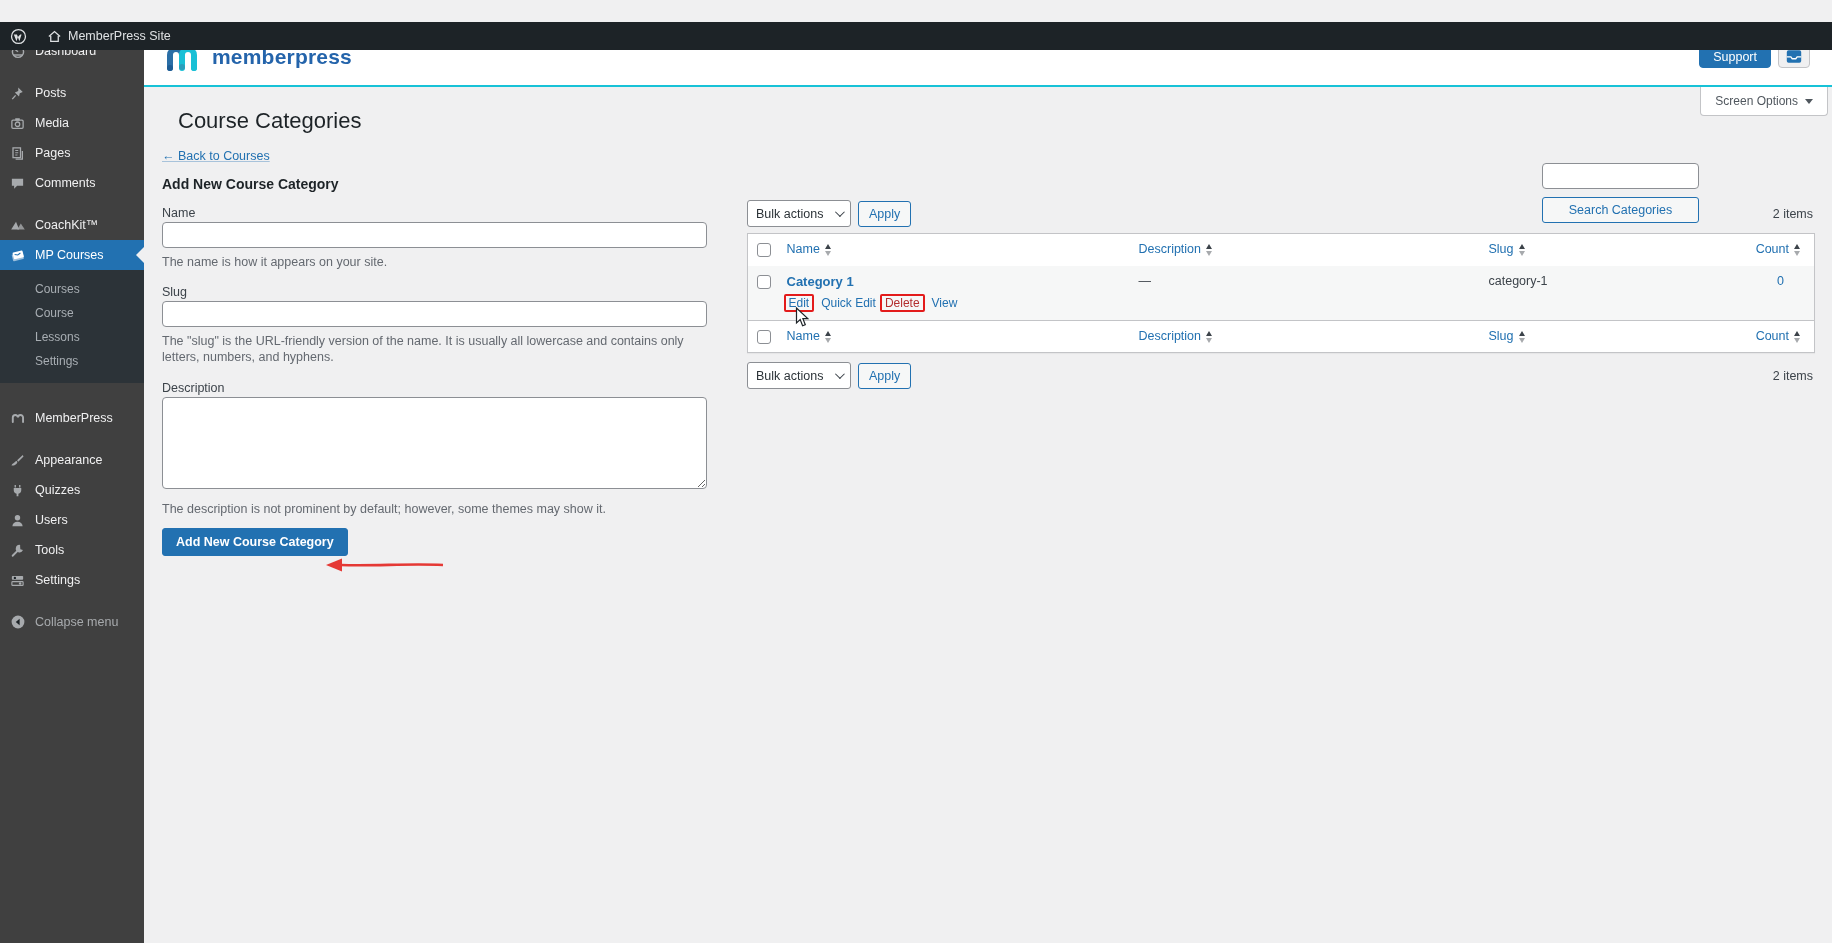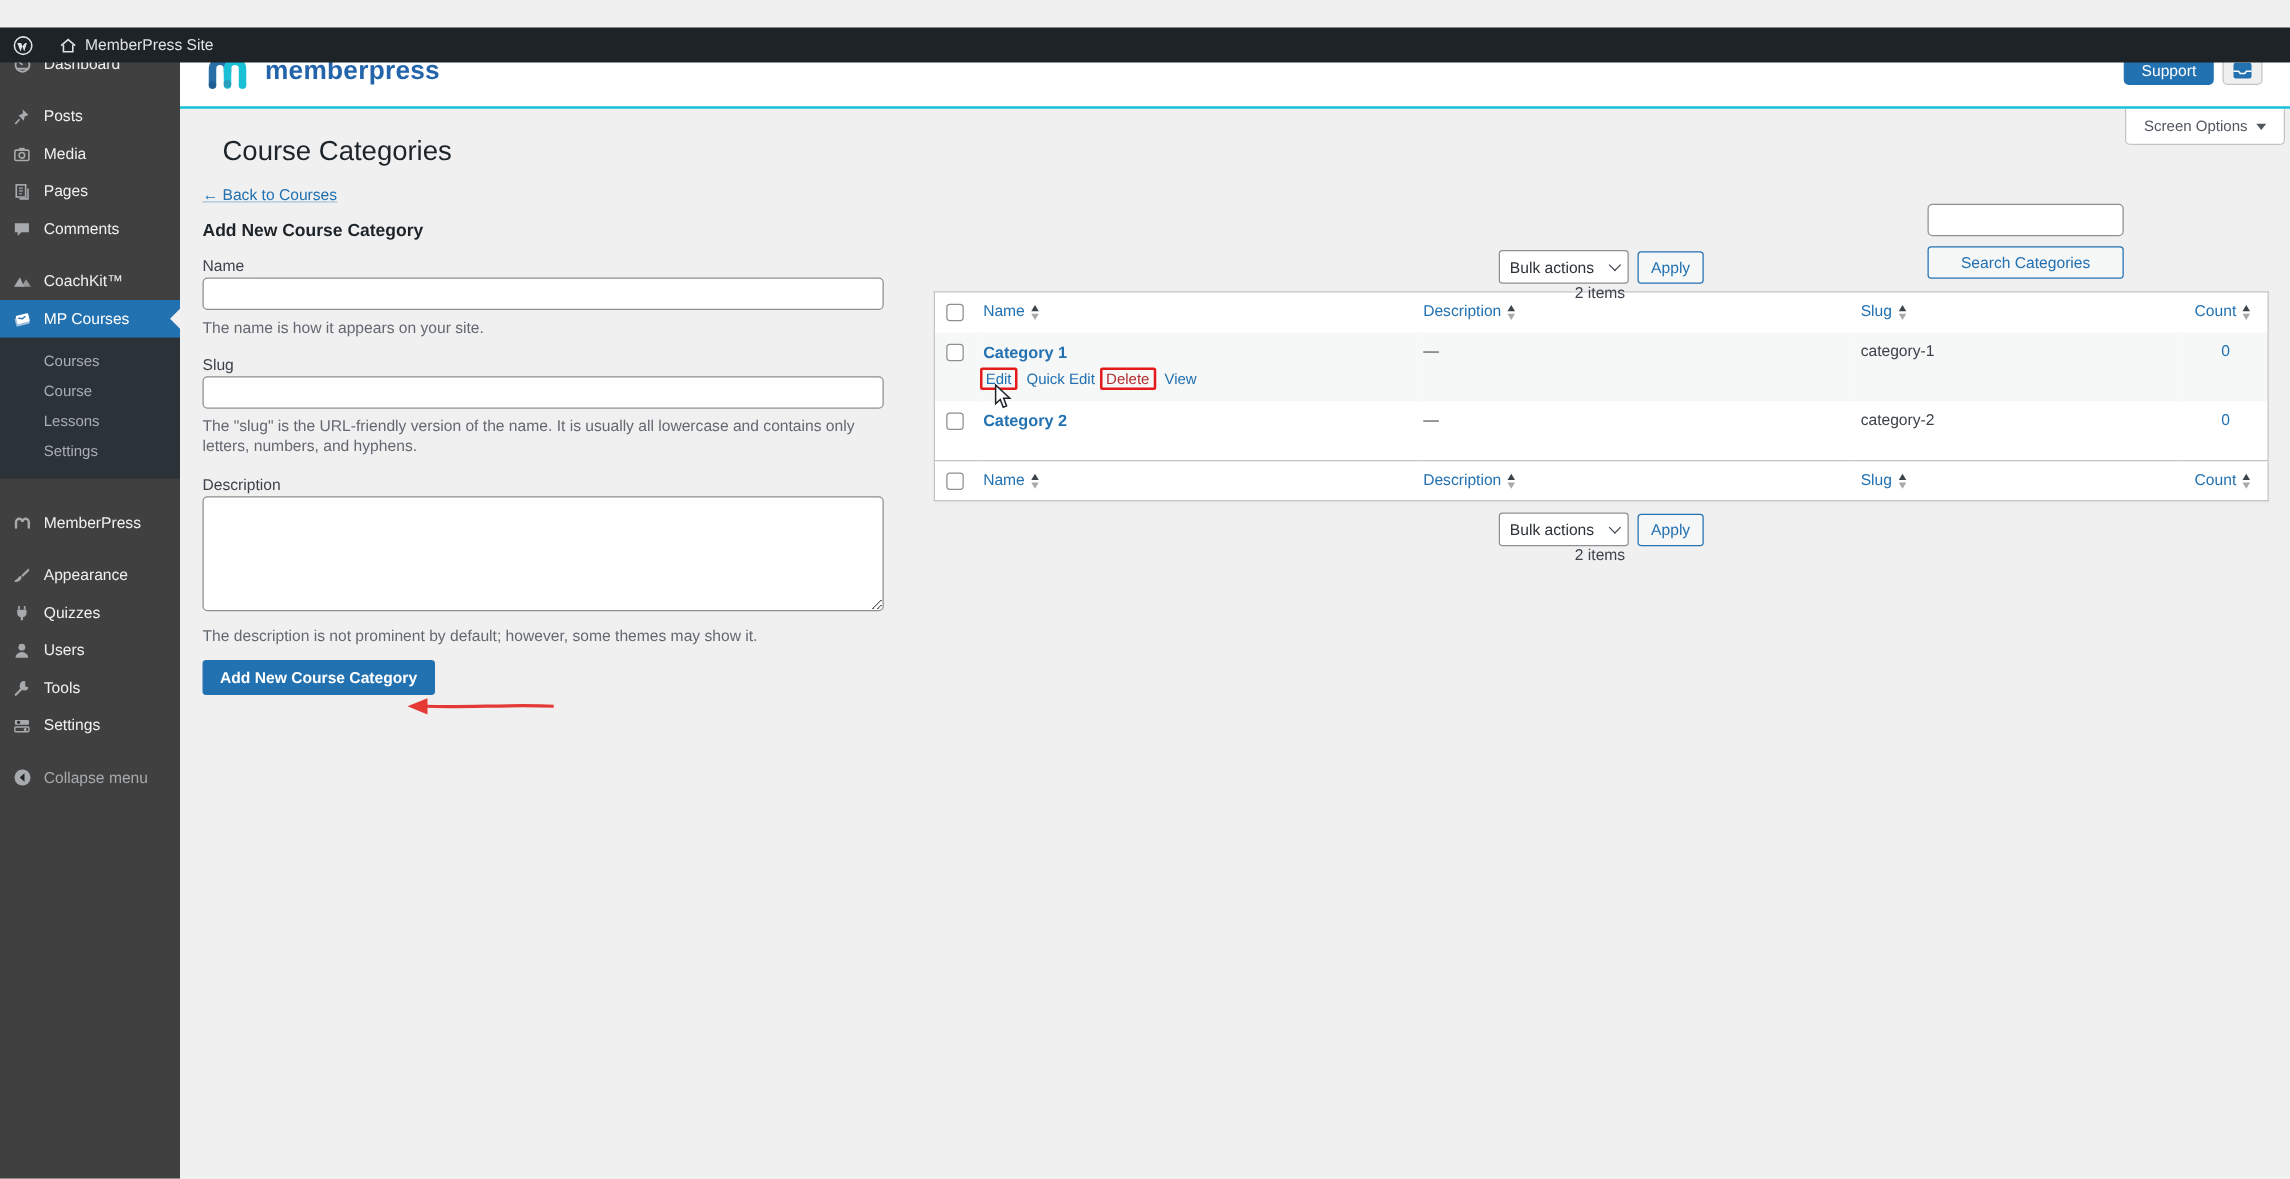--- a/index.html
+++ b/index.html
@@ -48,21 +48,21 @@
   .hint { margin-top:6px; font-size:12.5px; color:#646970; line-height:16px; }
   .fl2 { margin-top:15px; }
   .fl3 { margin-top:16px; }
   .desc-area { margin-top:1px; width:100%; height:92px; border:1px solid #8c8f94; border-radius:4px; background:#fff; padding:5px 7px; font-family:inherit; font-size:13px; resize:vertical; }
   .hint3 { margin-top:9px; }
   .btn-primary { margin-top:11px; background:#2271b1; border:1px solid #2271b1; color:#fff; font-size:12.5px; font-weight:600; height:28px; padding:0 13px; border-radius:3px; cursor:pointer; font-family:inherit; }
   .anno-arrow { position:absolute; left:163px; top:381px; width:122px; height:16px; }
 
   
   .table-col { position:absolute; left:747px; top:200px; width:1068px; }
-  .tablenav { display:flex; align-items:center; justify-content:space-between; height:27px;flex-direction:column; }
+  .tablenav { display:flex; align-items:center; justify-content:space-between; height:27px; }
   .nav-left { display:flex; align-items:center; gap:7px; }
   .select-wrap { position:relative; }
   .bulk-select { -webkit-appearance:none; appearance:none; height:27px; border:1px solid #8c8f94; border-radius:3px; background:#fff; color:#2c3338; font-size:12.5px; padding:0 26px 0 8px; font-family:inherit; cursor:pointer; }
   .select-chev { position:absolute; right:9px; top:10px; width:7px; height:7px; border-right:1.6px solid #3c434a; border-bottom:1.6px solid #3c434a; transform:rotate(45deg) translateY(-2px); pointer-events:none; }
   .btn-apply { height:26px; }
   .items-count { font-size:12.5px; color:#3c434a; padding-right:2px; }
   .tablenav.bottom { margin-top:9px; }
 
   table.wp-list { margin-top:6px; width:100%; border-collapse:collapse; background:#fff; border:1px solid #c3c4c7; box-shadow:0 1px 1px rgba(0,0,0,.04); table-layout:fixed; }
   th, td { text-align:left; vertical-align:top; font-weight:400; }
@@ -379,27 +379,20 @@
             <span class="anno-box"><span class="ra-link">Edit</span></span>
             <span class="ra-link">Quick Edit</span>
             <span class="anno-box"><span class="ra-delete">Delete</span></span>
             <span class="ra-link">View</span>
           </div>
         </td>
         <td class="desc-cell">—</td>
         <td class="slug-cell">category-1</td>
         <td class="count-cell"><span class="count-link">0</span></td>
       </tr>
-      <tr class="r2">
-        <td class="cb-cell"><span class="checkbox"></span></td>
-        <td class="name-cell"><span class="row-title">Category 2</span></td>
-        <td class="desc-cell">—</td>
-        <td class="slug-cell">category-2</td>
-        <td class="count-cell"><span class="count-link">0</span></td>
-      </tr>
     </tbody>
     <thead class="foot">
       <tr>
         <th class="cb-cell"><span class="checkbox"></span></th>
         <th><span class="sort-label">
               <span>Name</span>
               <span class="sort-arrows">
                 <span class="tri-up"></span>
                 <span class="tri-dn"></span>
               </span>

